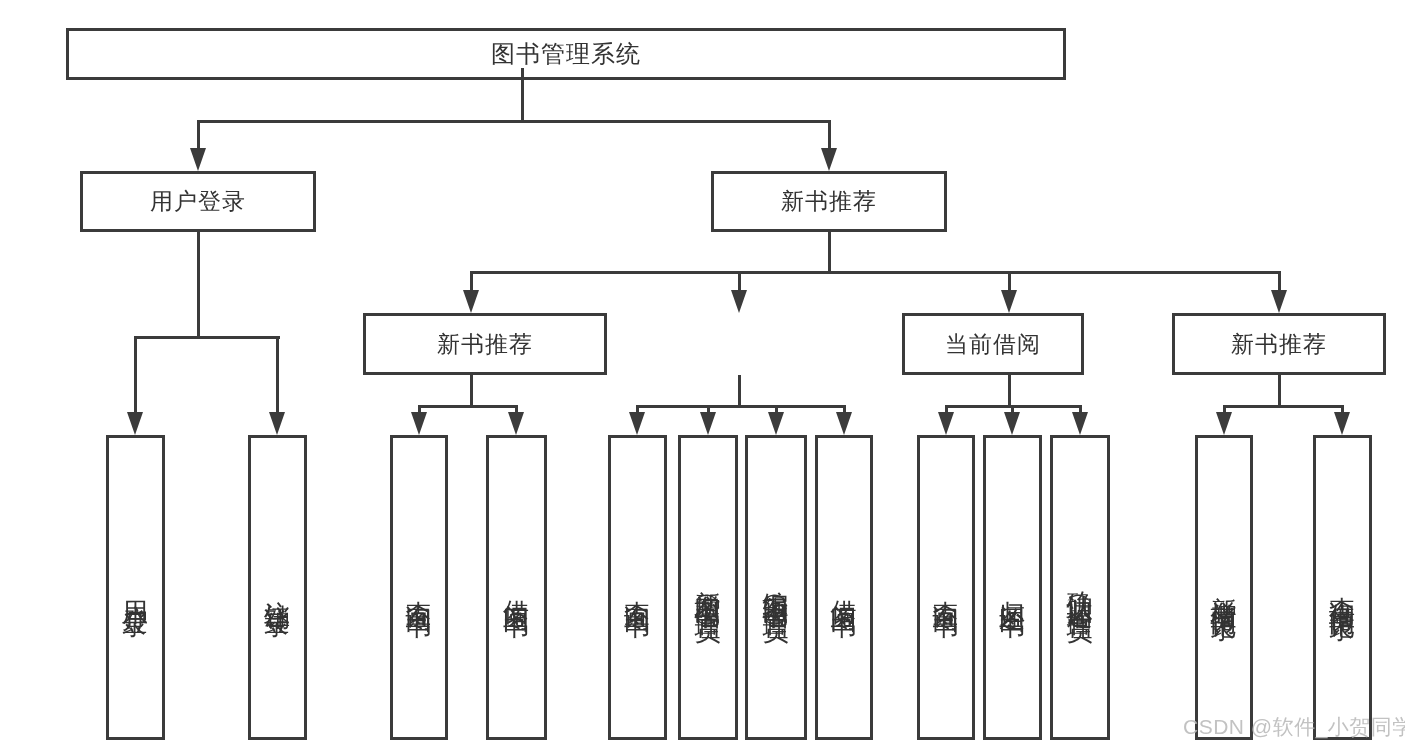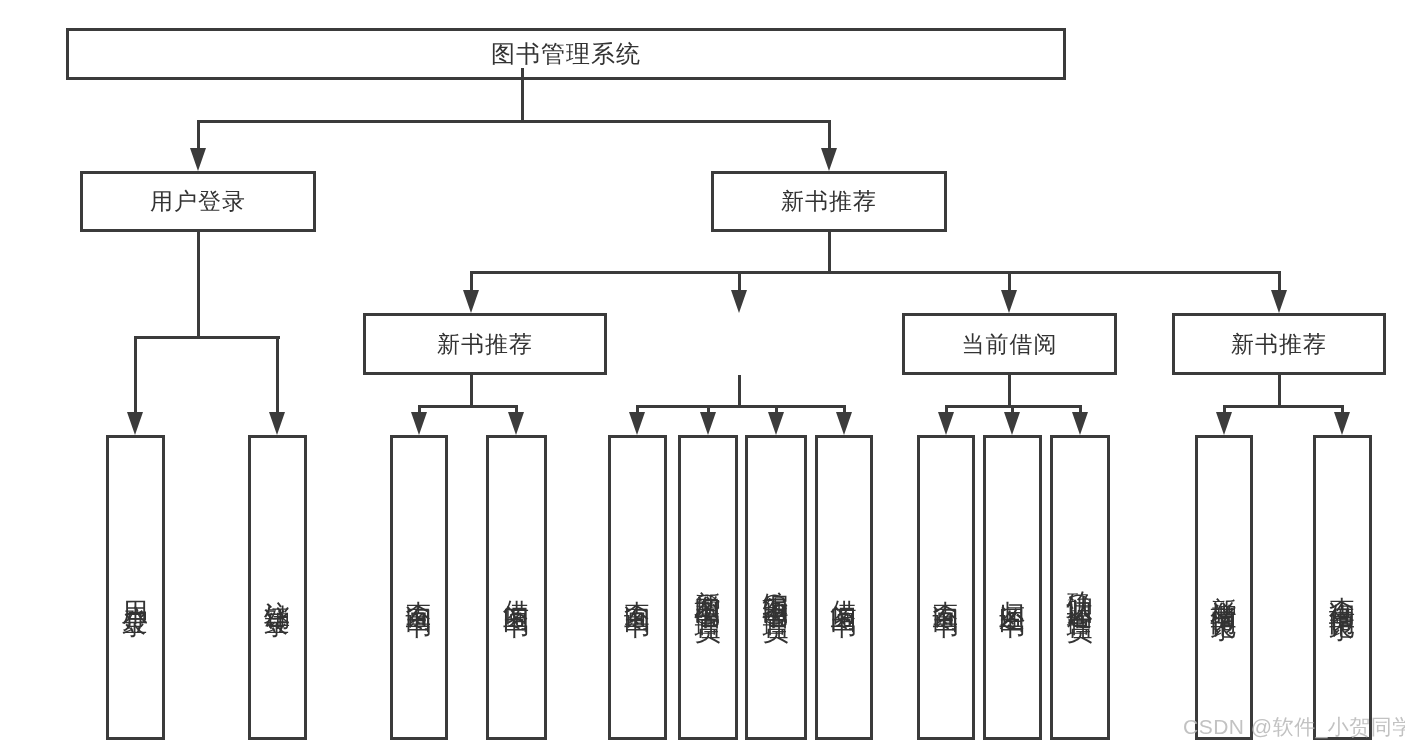--- a/index.html
+++ b/index.html
@@ -87,21 +87,21 @@
   <div class="vline" style="left:470px;top:271px;height:22px;"></div>
   <div class="arrow" style="left:463px;top:290px;"></div>
   <div class="vline" style="left:738px;top:271px;height:22px;"></div>
   <div class="arrow" style="left:731px;top:290px;"></div>
   <div class="vline" style="left:1008px;top:271px;height:22px;"></div>
   <div class="arrow" style="left:1001px;top:290px;"></div>
   <div class="vline" style="left:1278px;top:271px;height:22px;"></div>
   <div class="arrow" style="left:1271px;top:290px;"></div>
 
   <div class="node" style="left:363px;top:313px;width:244px;height:62px;">新书推荐</div>
-  <div class="node" style="left:902px;top:313px;width:215px;height:62px;">当前借阅</div>
+  <div class="node" style="left:902px;top:313px;width:182px;height:62px;">当前借阅</div>
   <div class="node" style="left:1172px;top:313px;width:214px;height:62px;">新书推荐</div>
 
   <div class="vline" style="left:470px;top:375px;height:33px;"></div>
   <div class="hline" style="left:418px;top:405px;width:100px;"></div>
   <div class="vline" style="left:418px;top:405px;height:10px;"></div>
   <div class="arrow" style="left:411px;top:412px;"></div>
   <div class="vline" style="left:515px;top:405px;height:10px;"></div>
   <div class="arrow" style="left:508px;top:412px;"></div>
 
   <div class="vline" style="left:738px;top:375px;height:33px;"></div>

